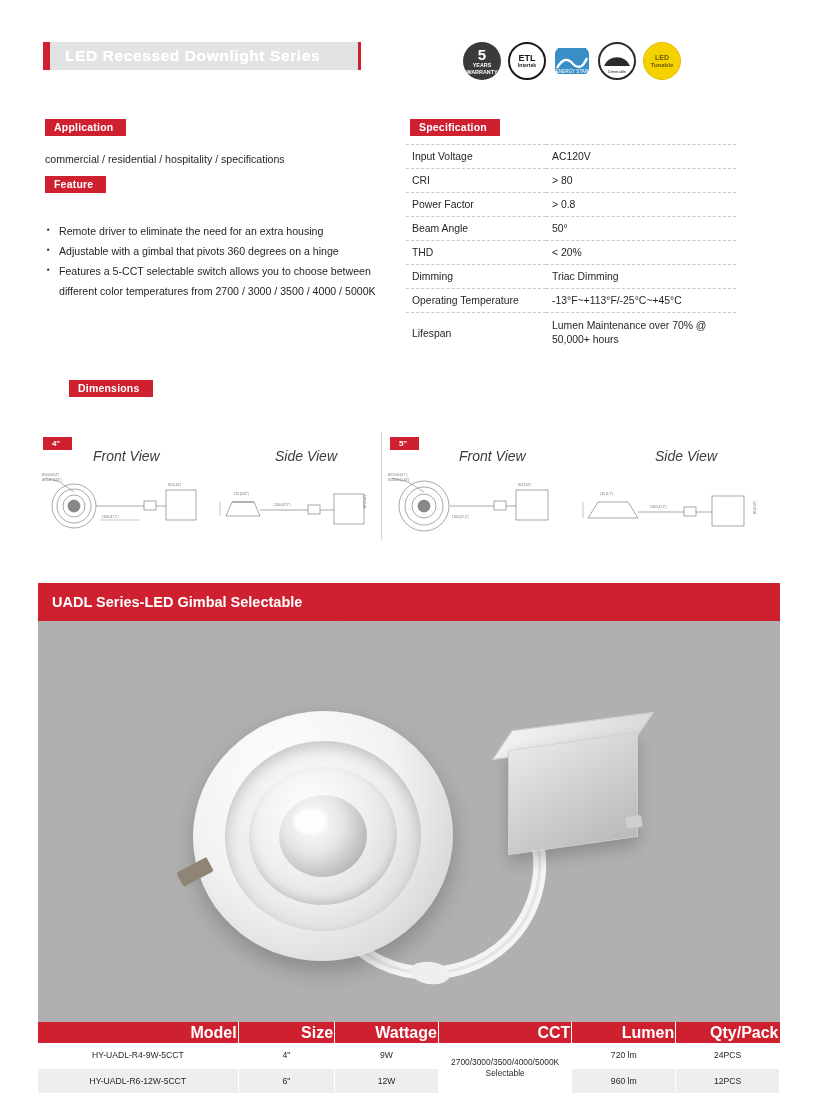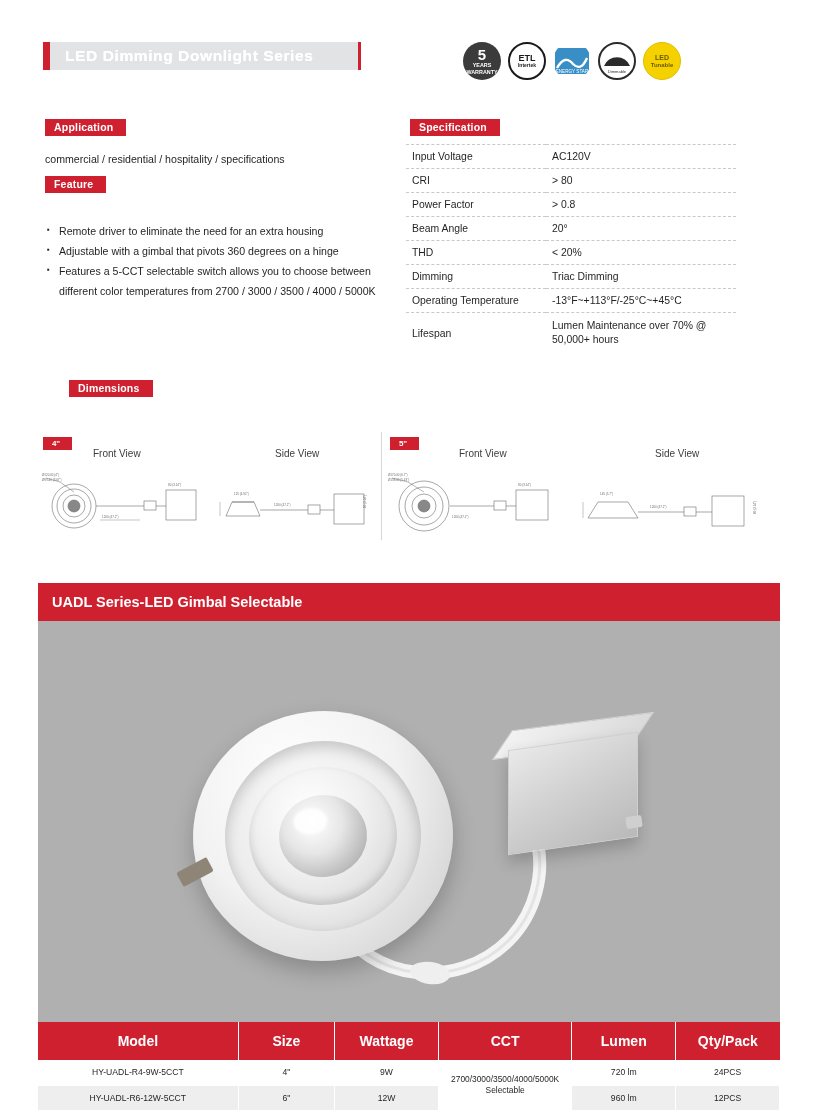--- a/index.html
+++ b/index.html
@@ -73,21 +73,21 @@
   .spec-table tr:first-child { border-top: 1px dashed #c9c9c9; }
 
   
   #dimensions-label { left: 45px; top: 380px; margin-left: 24px; }
   .dim-divider { position: absolute; left: 381px; top: 432px; width: 1px; height: 108px; background: #d6d6d6; }
   .size-tag {
     position: absolute; width: 26px; height: 13px; background: #cf2030; color: #fff;
     font-size: 8px; font-weight: bold; line-height: 13px; text-align: center;
   }
   .size-tag::after { content:""; position:absolute; right:-3px; top:0; width:3px; height:13px; background:#cf2030; }
-  .view-cap { position: absolute; font-size: 10px; color: #3c3c3c; }
+  .view-cap { position: absolute; font-size: 14px; color: #3c3c3c; font-style: italic; }
 
   .draw { position: absolute; }
   .draw svg { display: block; }
 
   
   .prod-panel { position: absolute; left: 38px; top: 583px; width: 742px; height: 440px; background: #b1b1b1; }
   .prod-title-wrap { position: absolute; left: 0; top: 0; width: 742px; height: 38px; background: #cf2030; }
   .prod-title { position: absolute; left: 14px; top: 0; line-height: 38px; color: #ffffff; font-size: 14.5px; font-weight: bold; }
   .prod-title-cut { position: absolute; left: 300px; top: 0; width: 0; height: 0;
       border-left: 18px solid #cf2030; border-bottom: 38px solid transparent; }
@@ -132,42 +132,42 @@
     transform: skewX(-34deg) skewY(-8deg);
     border: 1px solid #d4d4d4;
   }
   .driver-knob { position: absolute; left: 588px; top: 195px; width: 16px; height: 12px; background: #cfcfcf; border-radius: 2px; transform: rotate(-8deg); }
   .wire-svg { position: absolute; left: 0; top: 0; width: 742px; height: 402px; pointer-events: none; }
 
   
   .tbl { position: absolute; left: 38px; top: 1022px; width: 742px; }
   .tbl table { width: 100%; border-collapse: collapse; }
   .tbl thead th {
-    background: #cf2030; color: #ffffff; font-size: 14px; font-weight: bold;
-    height: 38px; border-right: 1px solid #ffffff;
+    background: #cf2030; color: #ffffff; font-size: 16px; font-weight: bold;
+    height: 21px; border-right: 1px solid #ffffff; text-align: right;
   }
   .tbl thead th:last-child { border-right: none; }
   .tbl tbody td {
     font-size: 8.6px; color: #231f20; text-align: center; height: 25px;
     border-right: 1px solid #ffffff; border-bottom: 1px solid #ffffff;
   }
   .tbl tbody tr:nth-child(odd) td { background: #ffffff; }
   .tbl tbody tr:nth-child(even) td { background: #eeeeee; }
   .tbl tbody td:first-child { text-align: center; }
   .tbl .cct-cell { font-size: 8.4px; line-height: 1.25; }
 </style>
 </head>
 <body>
 
 <div class="page">
 
   <div class="header-row">
     <div class="title-bar">
       <span class="redtick"></span>
-      <span class="ttl">LED Dimming Downlight Series</span>
+      <span class="ttl">LED Recessed Downlight Series</span>
     </div>
 
     <div class="badges">
       <div class="badge b1">
         <div class="badge-txt">
           <div class="big5">5</div>
           <div>YEARS</div>
           <div>WARRANTY</div>
         </div>
       </div>
@@ -219,21 +219,21 @@
       <tr>
         <td class="k">CRI</td>
         <td class="v">&gt; 80</td>
       </tr>
       <tr>
         <td class="k">Power Factor</td>
         <td class="v">&gt; 0.8</td>
       </tr>
       <tr>
         <td class="k">Beam Angle</td>
-        <td class="v">20°</td>
+        <td class="v">50°</td>
       </tr>
       <tr>
         <td class="k">THD</td>
         <td class="v">&lt; 20%</td>
       </tr>
       <tr>
         <td class="k">Dimming</td>
         <td class="v">Triac Dimming</td>
       </tr>
       <tr>

